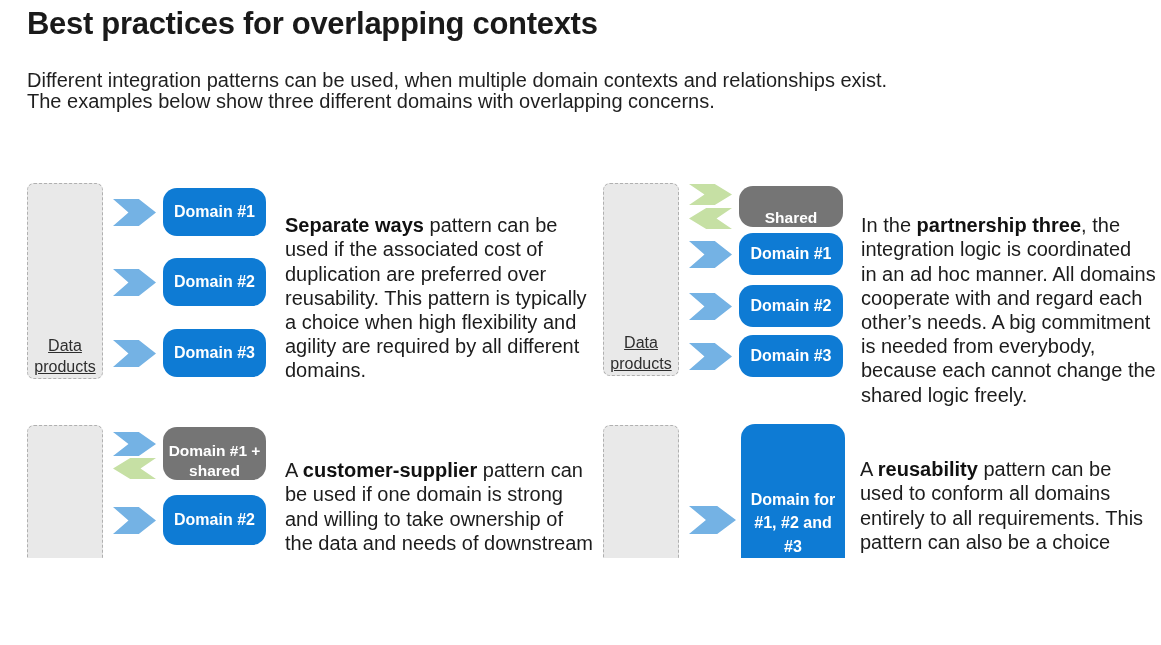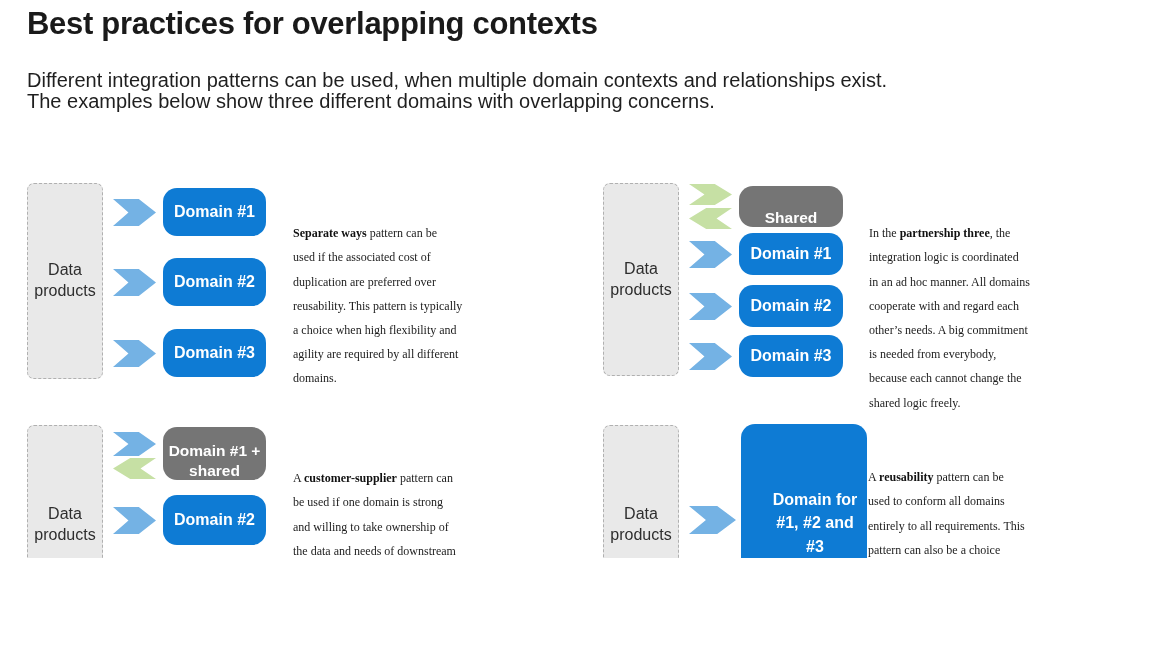--- a/index.html
+++ b/index.html
@@ -29,23 +29,24 @@
   .intro{
     position:absolute;left:27px;top:70px;margin:0;width:1115px;
     font-size:20px;line-height:21px;white-space:pre-line;color:#1f1f1f;
   }
   .quad{position:absolute;}
   .dataBox{
     position:absolute;left:0;top:0;width:74px;
     background:var(--data-fill);
     border:1.5px dashed var(--data-border);
     border-radius:7px;
-    display:flex;align-items:center;justify-content:center;
+    display:flex;align-items:flex-end;justify-content:center;
     text-align:center;font-size:16px;line-height:1.3;color:#2e2e2e;
     white-space:pre-line;
+    text-decoration:underline;
   }
   .arrow{position:absolute;left:86px;width:43px;height:27px;}
   .arrow.blue{
     background:var(--arrow-blue);
     clip-path:polygon(0 0,60% 0,100% 50%,60% 100%,0 100%,36% 50%);
   }
   .arrow.greenR{
     background:var(--arrow-green);height:21px;
     clip-path:polygon(0 0,60% 0,100% 50%,60% 100%,0 100%,36% 50%);
   }
@@ -54,26 +55,25 @@
     clip-path:polygon(100% 0,40% 0,0 50%,40% 100%,100% 100%,64% 50%);
   }
   .nodeBox{
     position:absolute;left:136px;width:103px;
     border-radius:14px;color:#fff;font-weight:700;font-size:16px;
     display:flex;align-items:center;justify-content:center;
     text-align:center;white-space:pre-line;line-height:1.25;
   }
   .nodeBox.blue{background:var(--domain-blue);}
   .nodeBox.gray{background:var(--box-gray);font-size:15.5px;align-items:flex-end;}
-  .nodeBox.big{left:138px;width:104px;border-radius:14px;line-height:1.45;padding-left:22px;}
+  .nodeBox.big{left:138px;width:104px;border-radius:14px;line-height:1.45;}
   .desc{
-    position:absolute;left:250px;margin:16px;width:330px;
-    font-size:12px;line-height:24.2px;white-space:pre-line;
+    position:absolute;left:250px;margin:8px;width:330px;
+    font-size:20px;line-height:24.2px;white-space:pre-line;
     color:var(--text-dark);
-    font-family:Liberation Serif, serif;
   }
   .desc b{font-weight:700;color:#111;}
 </style>
 </head>
 <body>
 
 <div class="canvas">
 
   <h1 class="title">Best practices for overlapping contexts</h1>
   <p class="intro">Different integration patterns can be used, when multiple domain contexts and relationships exist.

